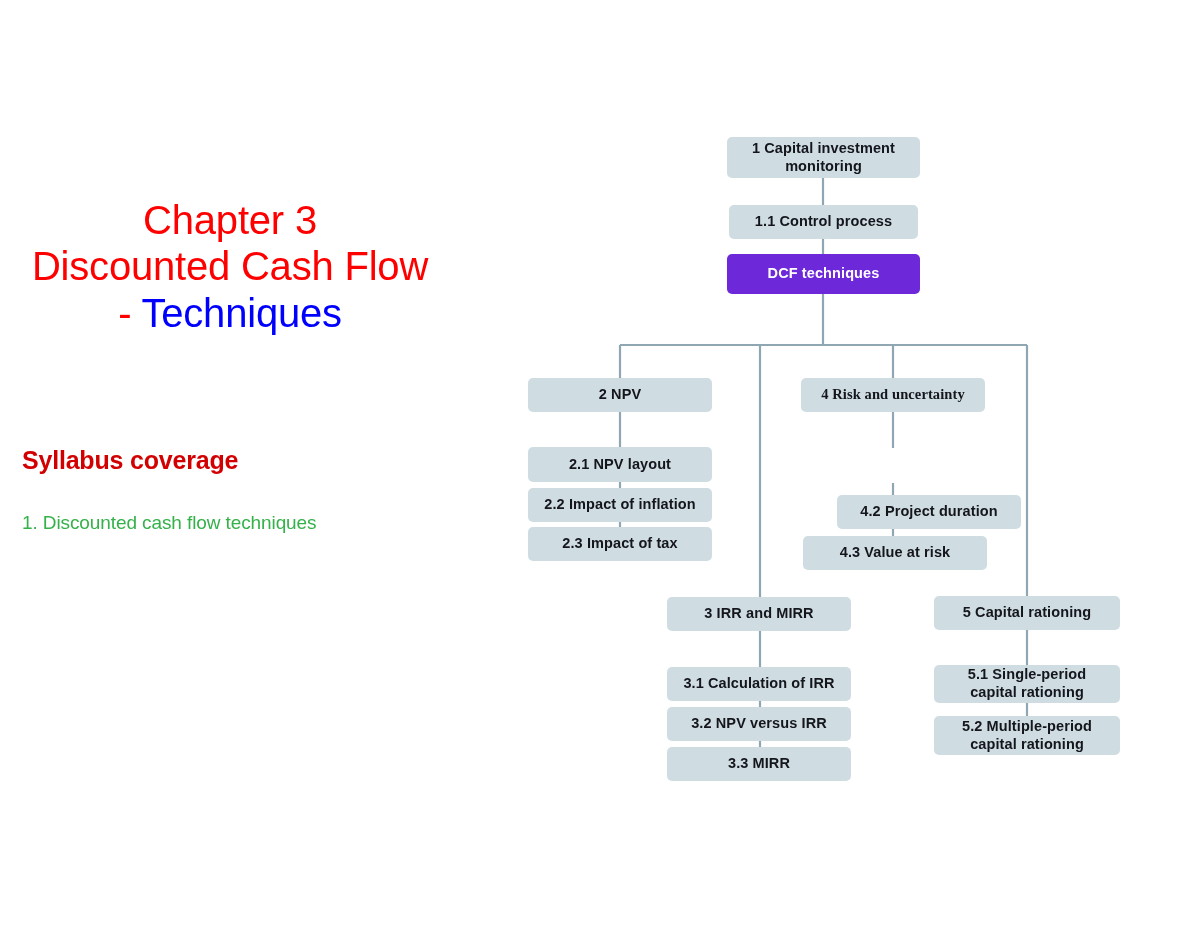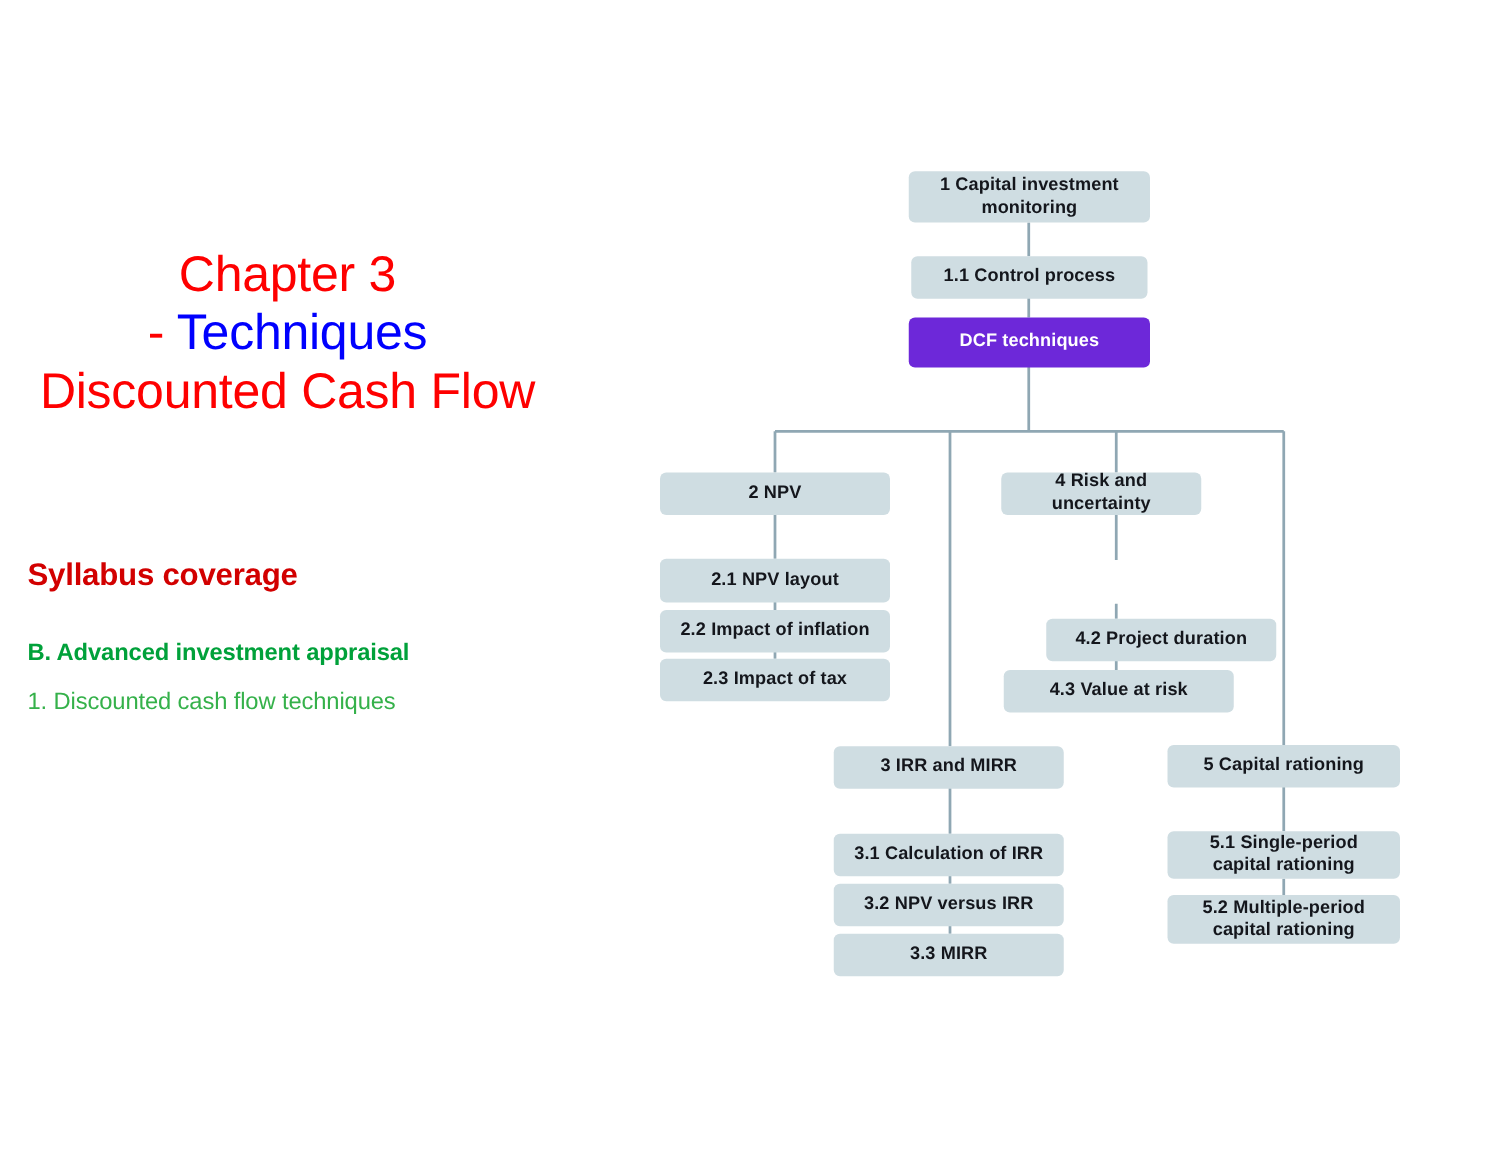--- a/index.html
+++ b/index.html
@@ -104,27 +104,26 @@
   }
   .node .nl { display: block; }
 </style>
 </head>
 <body>
 
 <div class="slide">
 
   <div class="title-block">
     <div class="title-line">Chapter 3</div>
+    <div class="title-line">Discounted Cash Flow</div>
     <div class="title-line sub"><span class="dash">- </span><span>Techniques</span></div>
-    <div class="title-line">Discounted Cash Flow</div>
   </div>
 
   <div class="syllabus-block">
     <div class="syllabus-heading">Syllabus coverage</div>
-    <div class="syllabus-sub">B. Advanced investment appraisal</div>
     <div class="syllabus-item">1. Discounted cash flow techniques</div>
   </div>
 
   <div class="diagram">
 
     <svg viewBox="0 0 1200 927">
       <g stroke="#8fa7b3" stroke-width="2.2" fill="none" stroke-linecap="butt">
 
         <line x1="823" y1="178" x2="823" y2="205"></line>
 
@@ -183,21 +182,21 @@
     </div>
 
     <div class="node" style="left:528px; top:488px; width:184px; height:29px;">
       <span class="nl">2.2 Impact of inflation</span>
     </div>
 
     <div class="node" style="left:528px; top:527px; width:184px; height:29px;">
       <span class="nl">2.3 Impact of tax</span>
     </div>
 
-    <div class="node" style="left:801px; top:378px; width:160px; height:27px;">
+    <div class="node" style="left:801px; top:378px; width:184px; height:27px;font-family:Liberation Serif, serif;">
       <span class="nl">4 Risk and uncertainty</span>
     </div>
 
 
     <div class="node" style="left:803px; top:495px; width:184px; height:30px;margin-left:34px;">
       <span class="nl">4.2 Project duration</span>
     </div>
 
     <div class="node" style="left:803px; top:536px; width:184px; height:30px;">
       <span class="nl">4.3 Value at risk</span>

